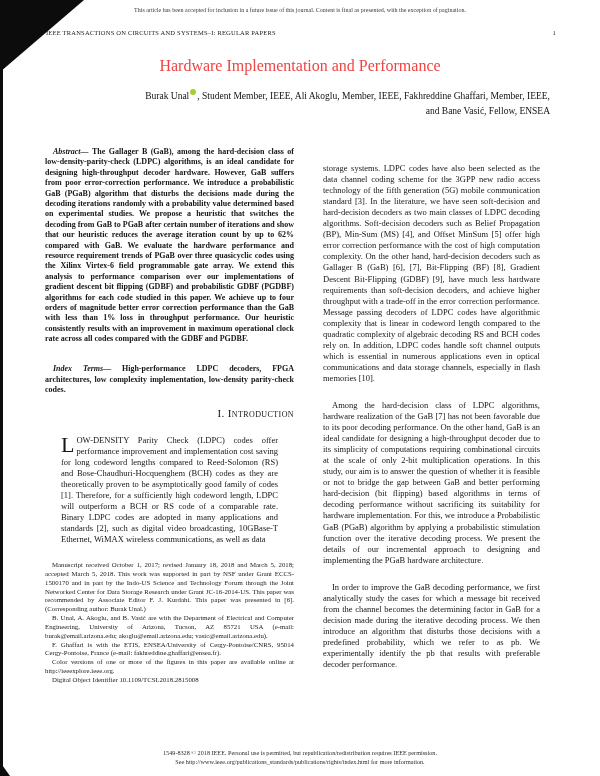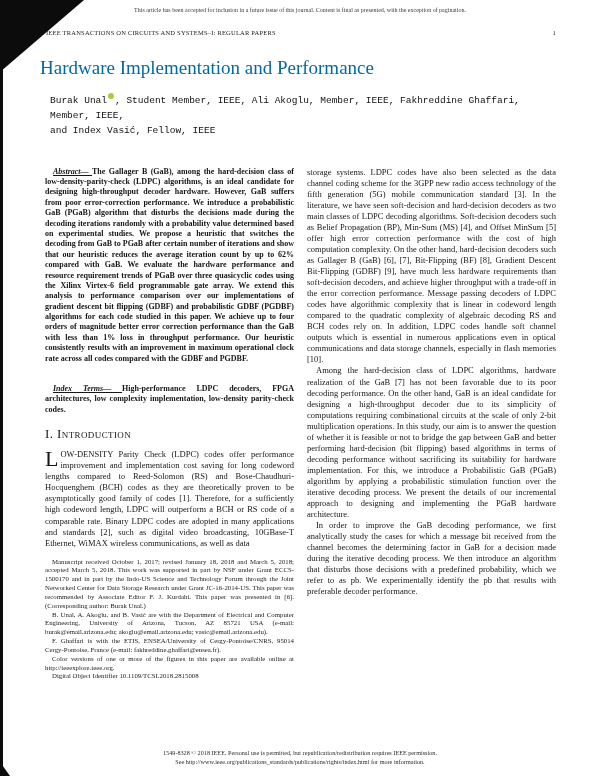--- a/index.html
+++ b/index.html
@@ -42,33 +42,32 @@
     display: flex;
     justify-content: space-between;
     align-items: baseline;
     margin: 16px 44px 0 46px;
     font-size: 6.5px;
     letter-spacing: 0.2px;
     color: #222;
   }
   .title {
     margin: 20px 40px 0 40px;
-    text-align: left;
-    font-size: 19px;
+    text-align: center;
+    font-size: 16px;
     font-weight: normal;
     line-height: 1.28;
-    color: #0369a1;
+    color: #ef4444;
   }
   .authors {
     margin: 13px 50px 0 50px;
-    text-align: left;
+    text-align: right;
     font-size: 9.5px;
     line-height: 1.55;
     color: #111;
-    font-family: Liberation Mono, monospace;
   }
   .orcid {
     display: inline-block;
     width: 6px; height: 6px;
     background: #a6ce39;
     border-radius: 50%;
     vertical-align: super;
     margin: 0 1px;
   }
   .columns {
@@ -79,32 +78,32 @@
   .col { width: 50%; text-align: justify; }
 
   .abstract, .index-terms {
     margin: 0;
     font-size: 8px;
     line-height: 1.3;
     font-weight: bold;
   }
   .abstract { text-indent: 8px; }
   .index-terms { text-indent: 8px; margin-top: 20px; }
-  .abstract-label, .it-label { font-style: italic; font-weight: bold; text-decoration: underline; }
+  .abstract-label, .it-label { font-style: italic; font-weight: bold; }
 
   .section-heading {
     margin: 11px 0 7px 0;
-    text-align: left;
-    font-size: 13px;
+    text-align: right;
+    font-size: 11px;
     font-weight: normal;
     font-variant: small-caps;
     letter-spacing: 0.4px;
   }
   .bodytext {
-    margin: 0;
+    margin: 16px;
     font-size: 8.5px;
     line-height: 1.3;
   }
   .bodytext.indent { text-indent: 9px; }
   .dropcap {
     float: left;
     font-size: 22px;
     line-height: 17px;
     padding-right: 2px;
     padding-top: 1px;
@@ -145,21 +144,21 @@
   </div>
 
   <h1 class="title">
     <span style="display:block">Hardware Implementation and Performance</span>
   </h1>
 
   <div class="authors">
     <div>
       <span>Burak Unal</span><span class="orcid"></span><span>, Student Member, IEEE, Ali Akoglu, Member, IEEE, Fakhreddine Ghaffari, Member, IEEE,</span>
     </div>
-    <div>and Index Vasić, Fellow, IEEE</div>
+    <div>and Bane Vasić, Fellow, ENSEA</div>
   </div>
 
   <div class="columns">
 
     <div class="col">
       <p class="abstract"><span class="abstract-label">Abstract— </span><span>The Gallager B (GaB), among the hard-decision class of low-density-parity-check (LDPC) algorithms, is an ideal candidate for designing high-throughput decoder hardware. However, GaB suffers from poor error-correction performance. We introduce a probabilistic GaB (PGaB) algorithm that disturbs the decisions made during the decoding iterations randomly with a probability value determined based on experimental studies. We propose a heuristic that switches the decoding from GaB to PGaB after certain number of iterations and show that our heuristic reduces the average iteration count by up to 62% compared with GaB. We evaluate the hardware performance and resource requirement trends of PGaB over three quasicyclic codes using the Xilinx Virtex-6 field programmable gate array. We extend this analysis to performance comparison over our implementations of gradient descent bit flipping (GDBF) and probabilistic GDBF (PGDBF) algorithms for each code studied in this paper. We achieve up to four orders of magnitude better error correction performance than the GaB with less than 1% loss in throughput performance. Our heuristic consistently results with an improvement in maximum operational clock rate across all codes compared with the GDBF and PGDBF.</span></p>
 
       <p class="index-terms"><span class="it-label">Index Terms— </span><span>High-performance LDPC decoders, FPGA architectures, low complexity implementation, low-density parity-check codes.</span></p>
 
       <h2 class="section-heading">I. Introduction</h2>

